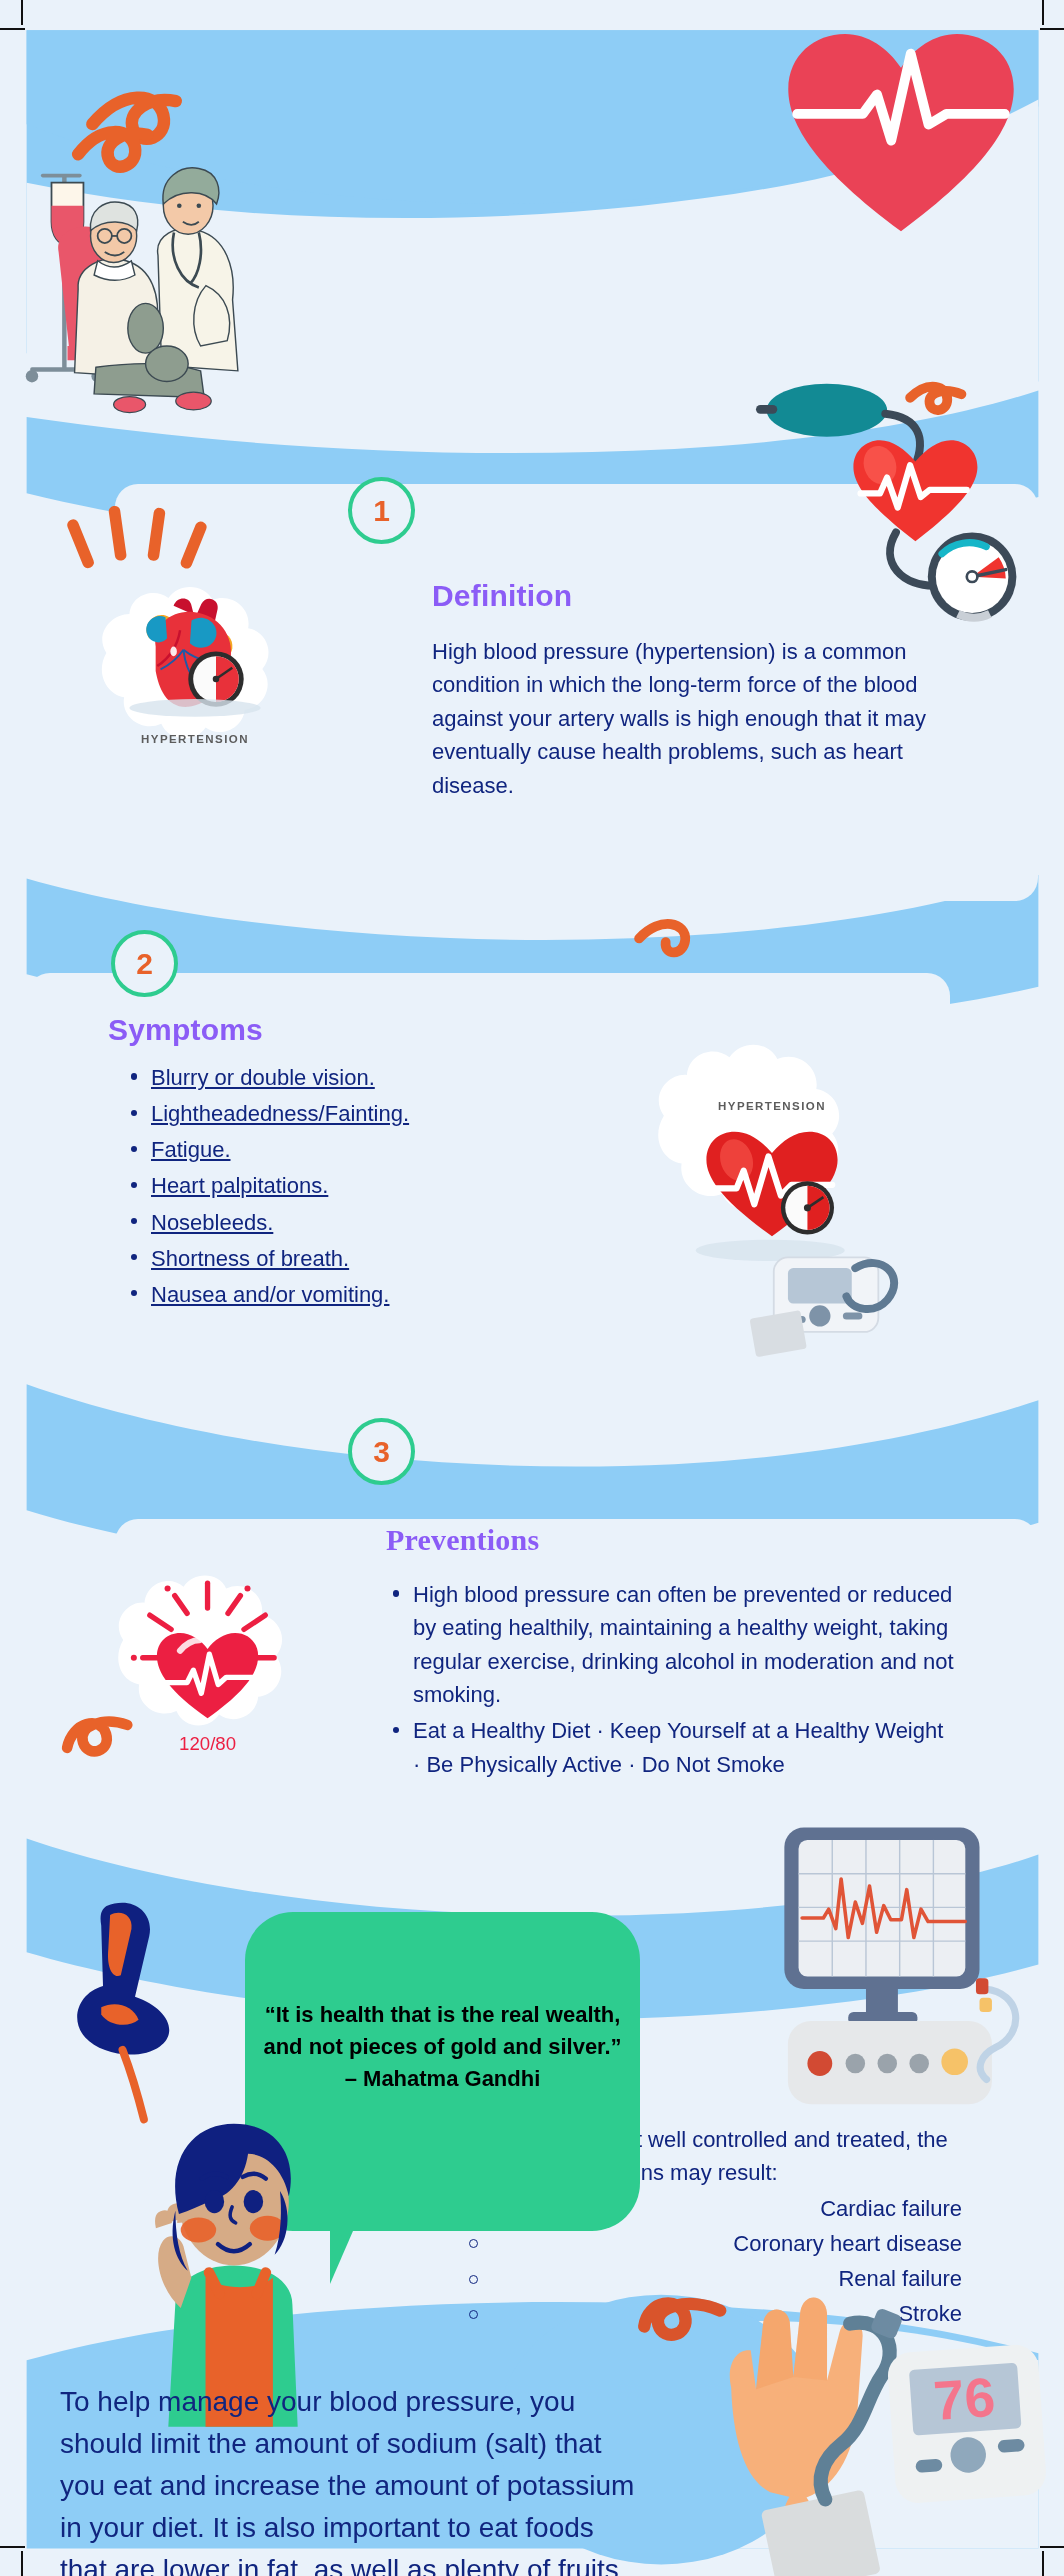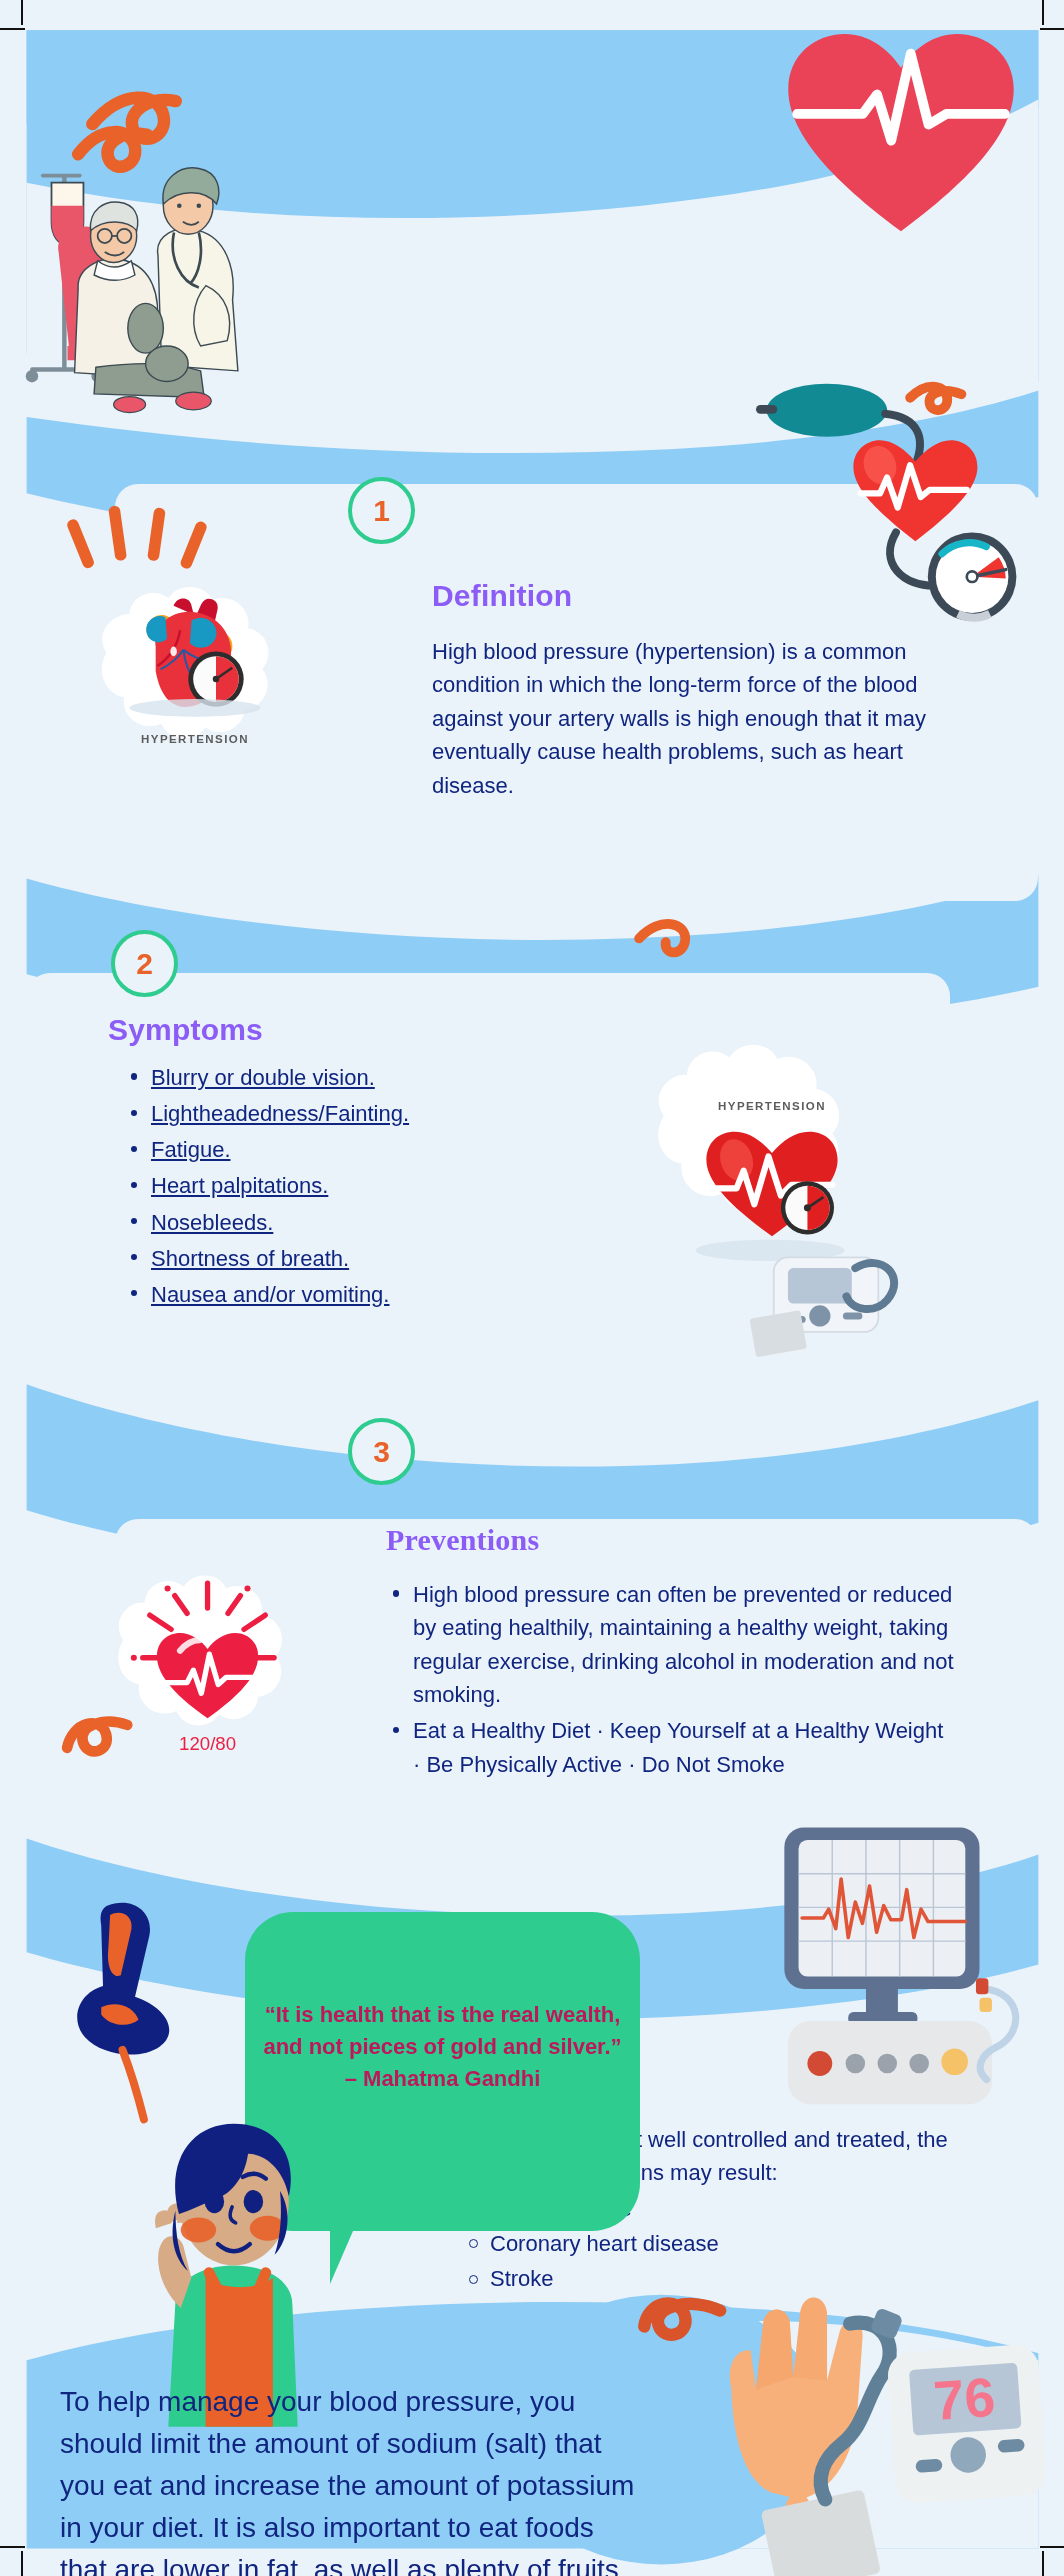--- a/index.html
+++ b/index.html
@@ -69,21 +69,21 @@
     margin-bottom: 2.7px;
   }
   ul.bullets > li::before {
     content: "";
     position: absolute;
     left: 7px; top: 12.4px;
     width: 6.2px; height: 6.2px;
     border-radius: 50%;
     background: #10257f;
   }
-  ul.sub-bullets { margin-top: 1.8px; }
+  ul.sub-bullets { margin-top: 1.8px; text-align: right; }
   ul.sub-bullets > li {
     position: relative;
     padding-left: 51px;
     margin-bottom: 1.8px;
   }
   ul.sub-bullets > li::before {
     content: "";
     position: absolute;
     left: 30px; top: 12.4px;
     width: 7px; height: 7px;
@@ -108,21 +108,21 @@
     width: 0; height: 0;
     border-left: 46px solid #2ecc8f;
     border-bottom: 106px solid transparent;
     z-index: 23;
   }
   .quote-text {
     position: absolute;
     left: 263px; top: 1999px;
     width: 359px;
     text-align: center;
-    color: #be185d;
+    color: #000000;
     font-weight: 700;
     font-size: 22px;
     line-height: 1.45;
     z-index: 26;
   }
 
   
   .footer-text {
     position: absolute;
     left: 60px; top: 2381px;
@@ -485,20 +485,21 @@
     </svg>
   </div>
 
   <div class="body-text" style="left:412px;top:2123px;width:550px;">
     <ul class="bullets">
       <li>
         <span>If hypertension is not well controlled and treated, the following complications may result:</span>
         <ul class="sub-bullets">
           <li><span>Cardiac failure</span></li>
           <li><span>Coronary heart disease</span></li>
+          <li><span>Renal failure</span></li>
           <li><span>Stroke</span></li>
         </ul>
       </li>
     </ul>
   </div>
 
   <div class="illo" style="left:621px;top:2277px;width:133px;height:106px;z-index:32;">
     <svg width="133" height="106" viewBox="0 0 150 120" xmlns="http://www.w3.org/2000/svg">
       <g fill="none" stroke="#d9542b" stroke-width="14" stroke-linecap="round">
         <path d="M26,56 C30,26 66,22 72,44 C78,66 48,74 42,54 C36,34 76,22 112,38"></path>

